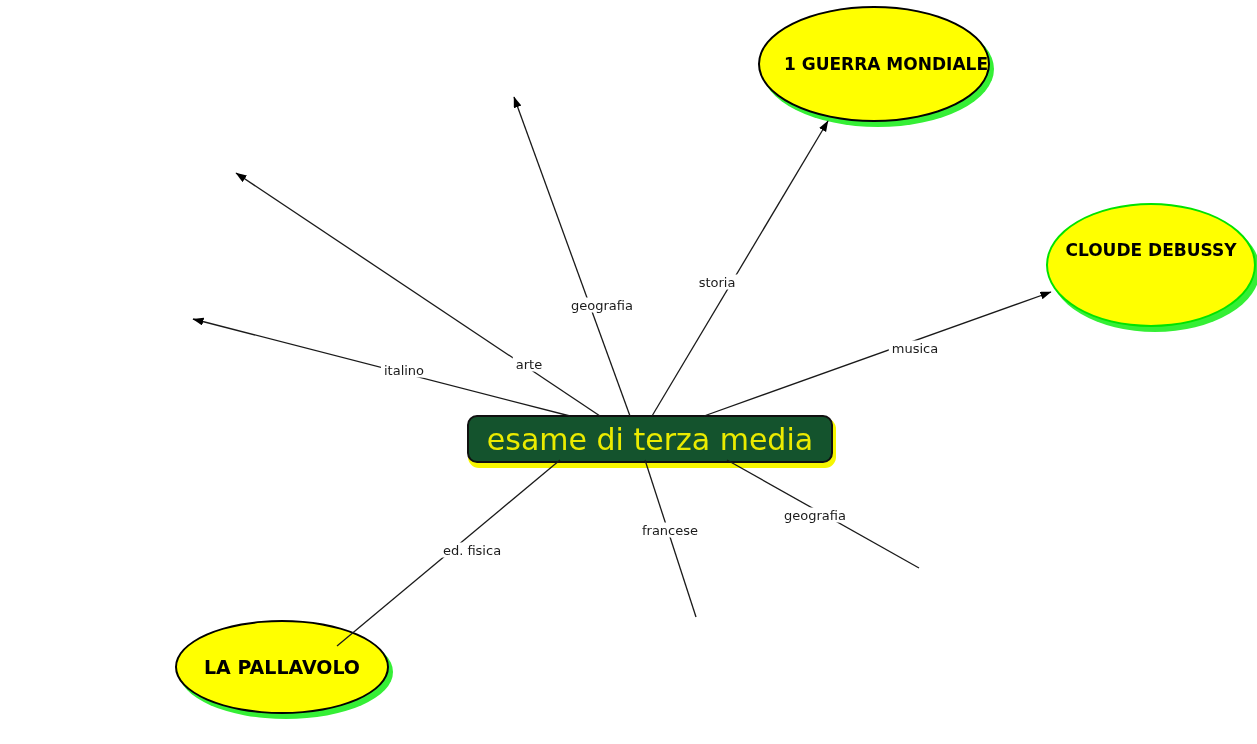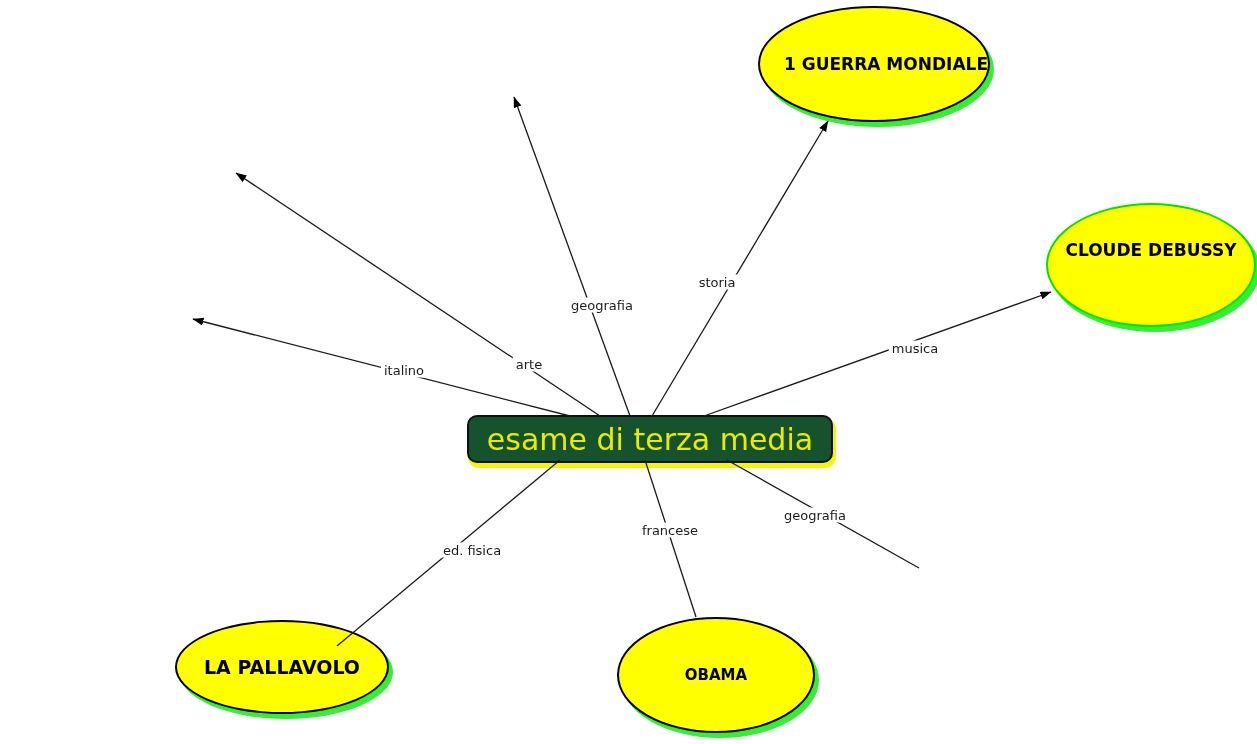--- a/index.html
+++ b/index.html
@@ -74,23 +74,20 @@
 
   <div class="node" id="n-guerra">
     <span>1 GUERRA MONDIALE</span>
   </div>
   <div class="node" id="n-debussy">
     <span>CLOUDE DEBUSSY</span>
   </div>
   <div class="node" id="n-pallavolo">
     <span>LA PALLAVOLO</span>
   </div>
-  <div class="node" id="n-obama">
-    <span>OBAMA</span>
-  </div>
 
   <div class="center-node">
     <span>esame di terza media</span>
   </div>
 
   <span class="edge-label" id="lbl-italino">italino</span>
   <span class="edge-label" id="lbl-arte">arte</span>
   <span class="edge-label" id="lbl-francese">geografia</span>
   <span class="edge-label" id="lbl-storia">storia</span>
   <span class="edge-label" id="lbl-musica">musica</span>

